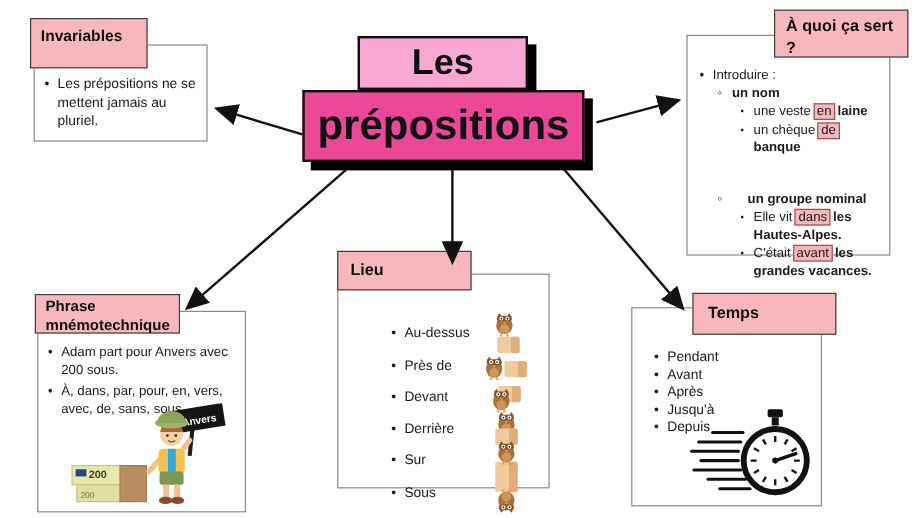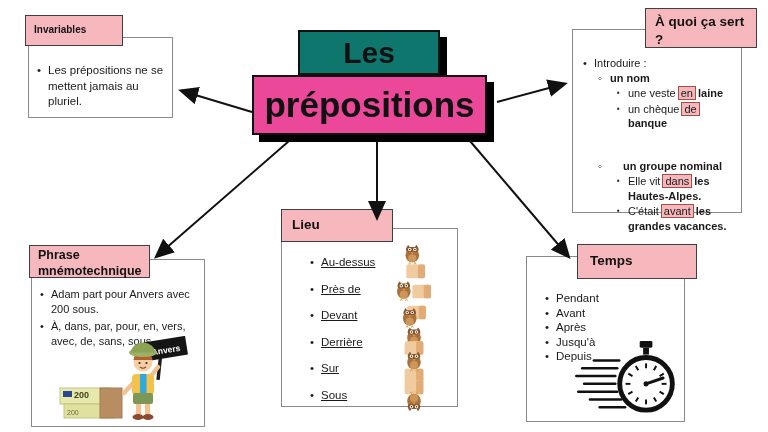--- a/index.html
+++ b/index.html
@@ -8,26 +8,26 @@
 
   
   .panel{position:absolute;background:#fff;border:1.5px solid #8a8a8a;z-index:1;box-sizing:border-box;}
   .tag{position:absolute;background:#F7B8BD;border:1.5px solid #3f3f3f;z-index:4;
        font-weight:bold;box-sizing:border-box;color:#111;}
   .shadowbox{position:absolute;border:2px solid #101010;box-sizing:border-box;z-index:3;
              box-shadow:7px 7px 0 #000;display:flex;align-items:center;justify-content:center;
              font-weight:bold;color:#111;}
 
   
-  .les-box{left:298px;top:30px;width:142px;height:45px;background:#0f766e;font-size:30px;z-index:2;}
+  .les-box{left:298px;top:30px;width:142px;height:45px;background:#f9a8d4;font-size:30px;z-index:2;}
   .prep-box{left:252px;top:75px;width:235px;height:60px;background:#ec4899;font-size:35px;}
 
   
   .inv-panel{left:28px;top:37px;width:145px;height:81px;}
-  .inv-tag{left:25px;top:15px;width:98px;height:31px;font-size:10px;line-height:28px;padding-left:8px;}
+  .inv-tag{left:25px;top:15px;width:98px;height:42px;font-size:13px;line-height:28px;padding-left:8px;}
   .inv-body{padding:25px 6px 0 8px;font-size:11.5px;line-height:1.35;}
 
   
   .use-panel{left:572px;top:29px;width:170px;height:184px;}
   .use-tag{left:645px;top:8px;width:112px;height:40px;font-size:13.5px;line-height:1.3;padding:4px 0 0 9px;}
   .use-body{padding:26px 6px 0 10px;font-size:11px;line-height:1.32;}
   .use-body ul{margin:0;padding:0;list-style:none;}
   .lvl1{position:relative;padding-left:11px;}
   .lvl1::before{content:"•";position:absolute;left:0;}
   .lvl2{position:relative;padding-left:10px;margin-left:17px;font-weight:bold;}
@@ -43,21 +43,21 @@
   .mne-body{padding:27px 6px 0 8px;font-size:11px;line-height:1.4;}
   .mne-body ul{margin:0;padding:0;list-style:none;}
   .mne-body li{position:relative;padding-left:11px;margin-bottom:1px;}
   .mne-body li::before{content:"•";position:absolute;left:0;}
   .mne-art{position:absolute;right:2px;bottom:2px;z-index:2;}
 
   
   .lieu-panel{left:281px;top:228px;width:177px;height:179px;}
   .lieu-tag{left:281px;top:209px;width:112px;height:33px;font-size:13.5px;line-height:30px;padding-left:10px;}
   .lieu-body{padding:20px 0 0 28px;font-size:11.5px;}
-  .lieu-body ul{margin:0;padding:0;list-style:none;text-decoration:underline;}
+  .lieu-body ul{margin:16px;padding:0;list-style:none;}
   .lieu-row{display:flex;align-items:center;height:26.5px;position:relative;padding-left:11px;}
   .lieu-row::before{content:"•";position:absolute;left:0;}
   .lieu-label{width:74px;}
   .lieu-ico{width:38px;height:26px;display:flex;align-items:center;}
 
   
   .tmp-panel{left:526px;top:256px;width:159px;height:166px;}
   .tmp-tag{left:577px;top:244px;width:120px;height:35px;font-size:13.5px;line-height:32px;padding-left:12px;}
   .tmp-body{padding:34px 0 0 18px;font-size:11.5px;line-height:1.27;}
   .tmp-body ul{margin:0;padding:0;list-style:none;}

